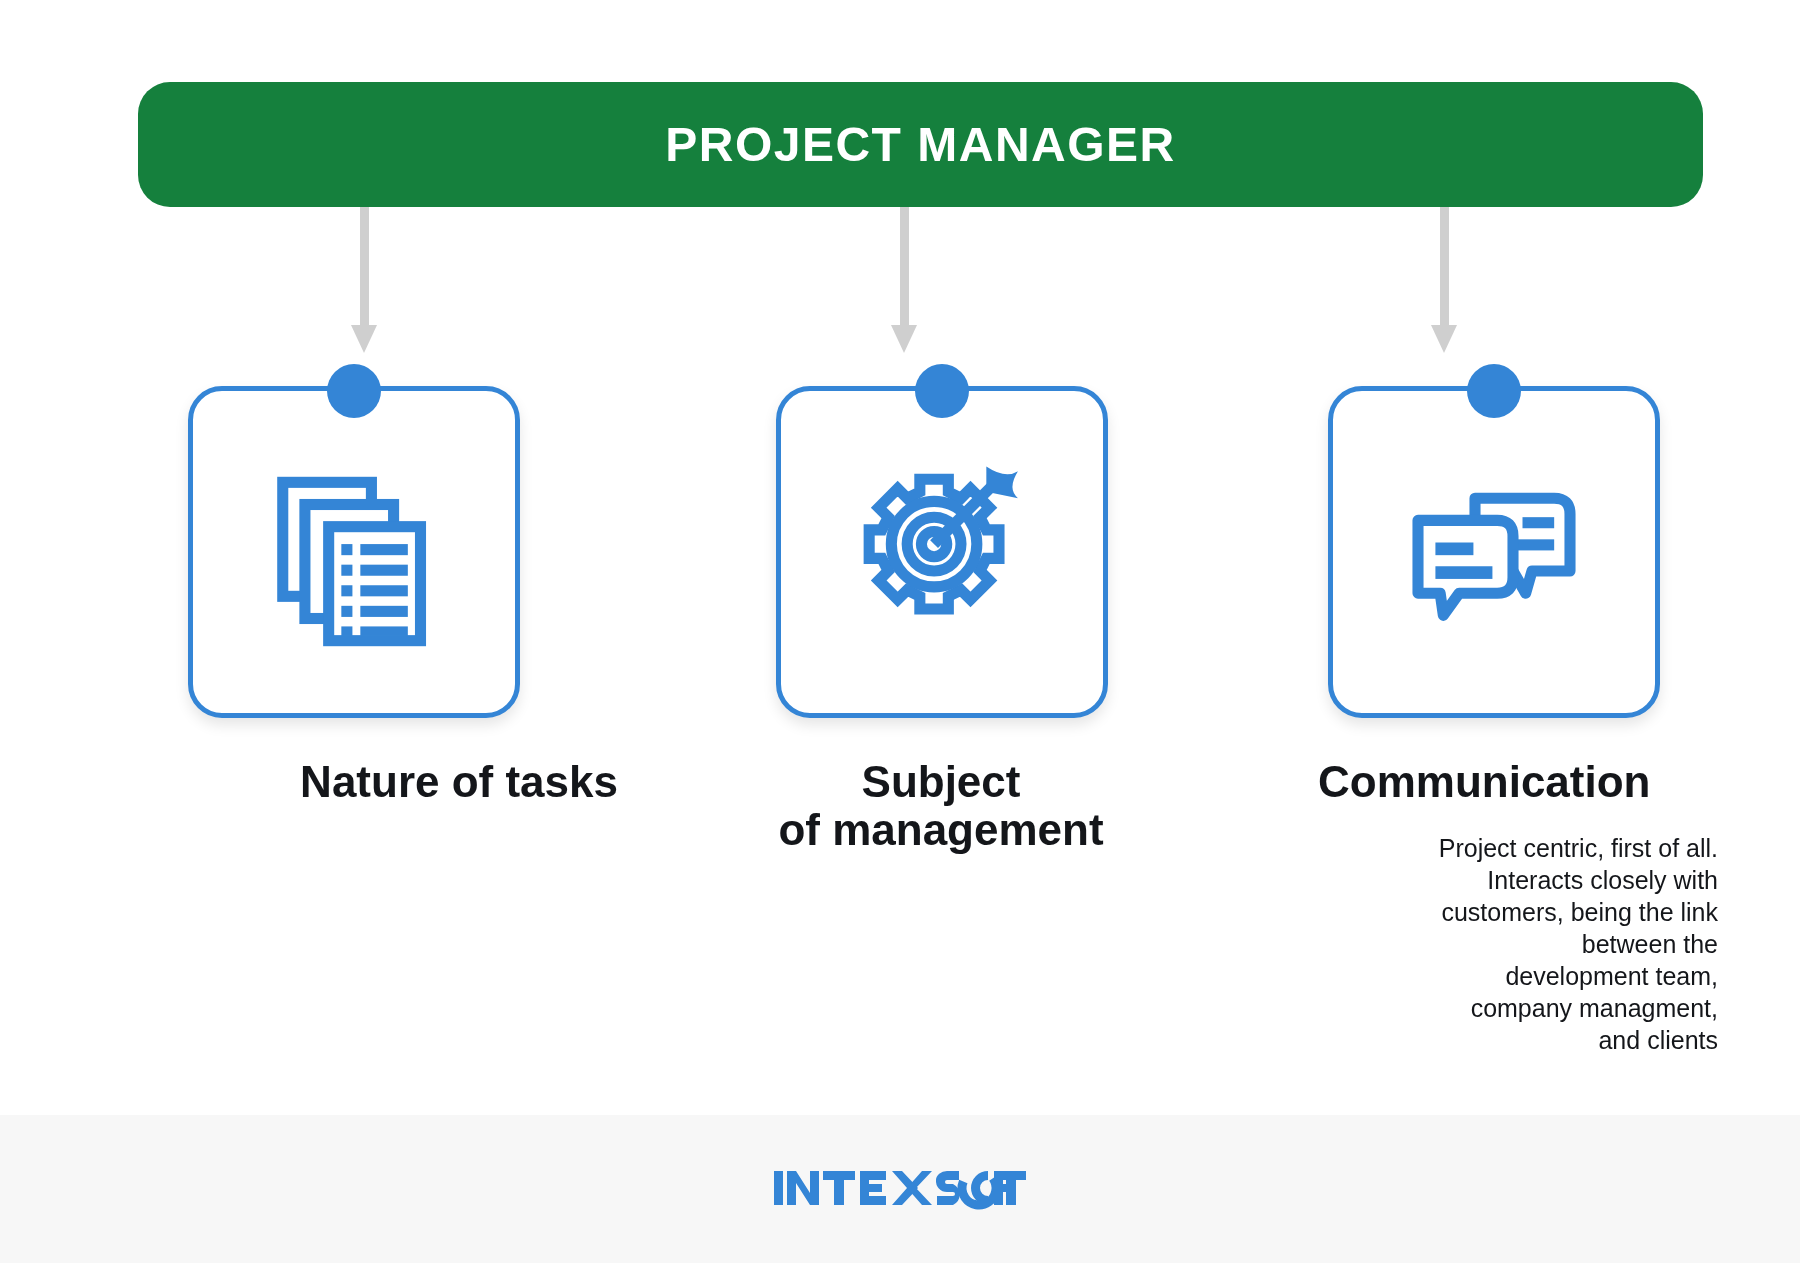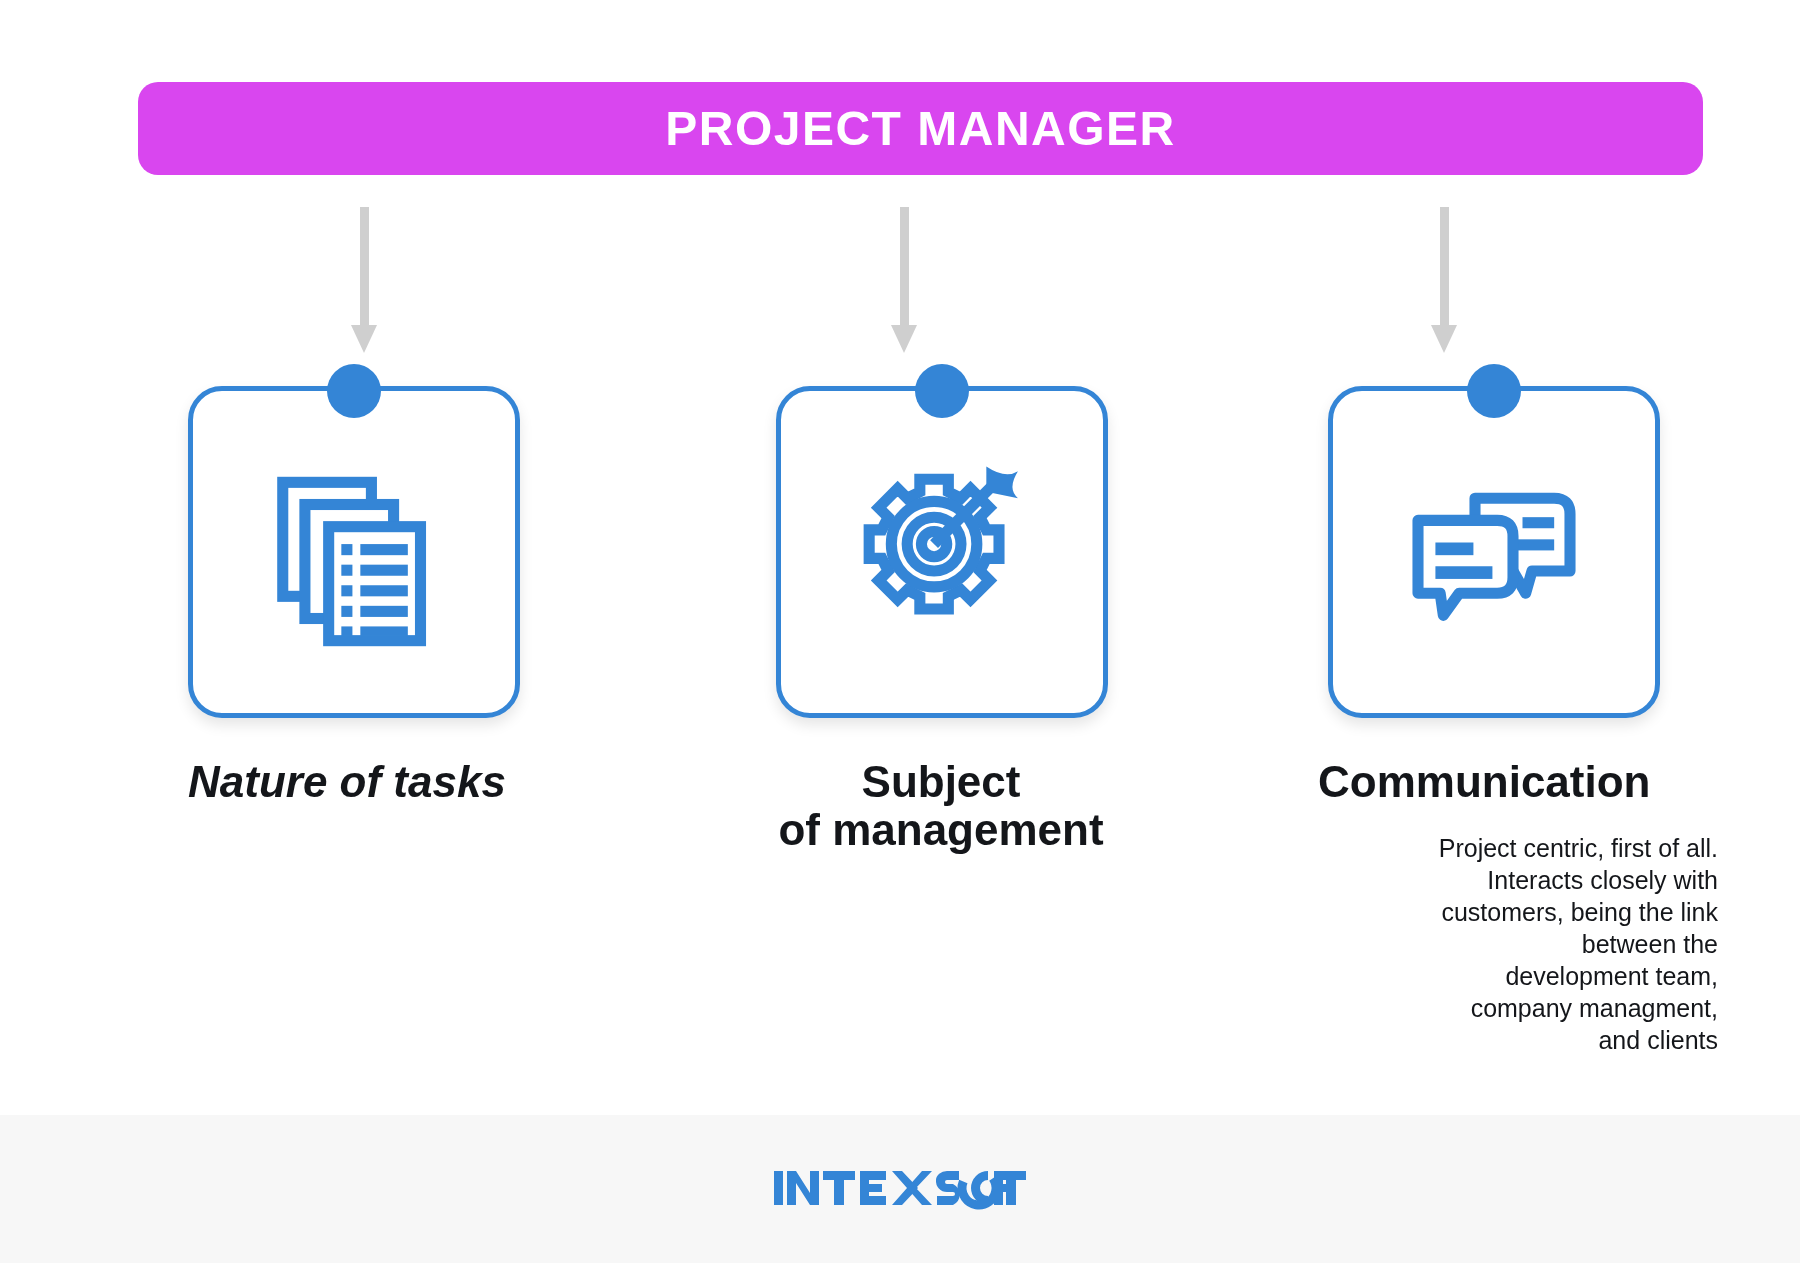--- a/index.html
+++ b/index.html
@@ -22,23 +22,23 @@
     height: 1263px;
     background: #ffffff;
   }
 
   
   .header-banner {
     position: absolute;
     left: 138px;
     top: 82px;
     width: 1565px;
-    height: 93px;
-    background: #d946ef;
-    border-radius: 20px;
+    height: 125px;
+    background: #15803d;
+    border-radius: 32px;
     display: flex;
     align-items: center;
     justify-content: center;
     box-sizing: border-box;
   }
   .header-title {
     color: #ffffff;
     font-size: 48px;
     font-weight: bold;
     letter-spacing: 1.5px;
@@ -121,21 +121,21 @@
   }
   .col-body {
     margin-top: 26px;
     color: #14161a;
     font-size: 25px;
     line-height: 1.28;
     font-family: "Liberation Sans", sans-serif;
     white-space: pre-line;
   }
 
-  .col-1 .col-heading { text-align: left; padding-left: 0; font-style: italic; }
+  .col-1 .col-heading { text-align: right; padding-left: 0; }
   .col-1 .col-body    { text-align: left; padding-left: 0; width: 380px; }
 
   .col-2 .col-heading { text-align: center; width: 400px; margin-left: -35px; }
   .col-2 .col-body    { text-align: left; padding-left: 20px; width: 380px; }
 
   .col-3 .col-heading { text-align: left; width: 430px; margin-left: -10px; }
   .col-3 .col-body    { text-align: right; padding-left: 0px; width: 390px; }
 
   
   .footer-band {

